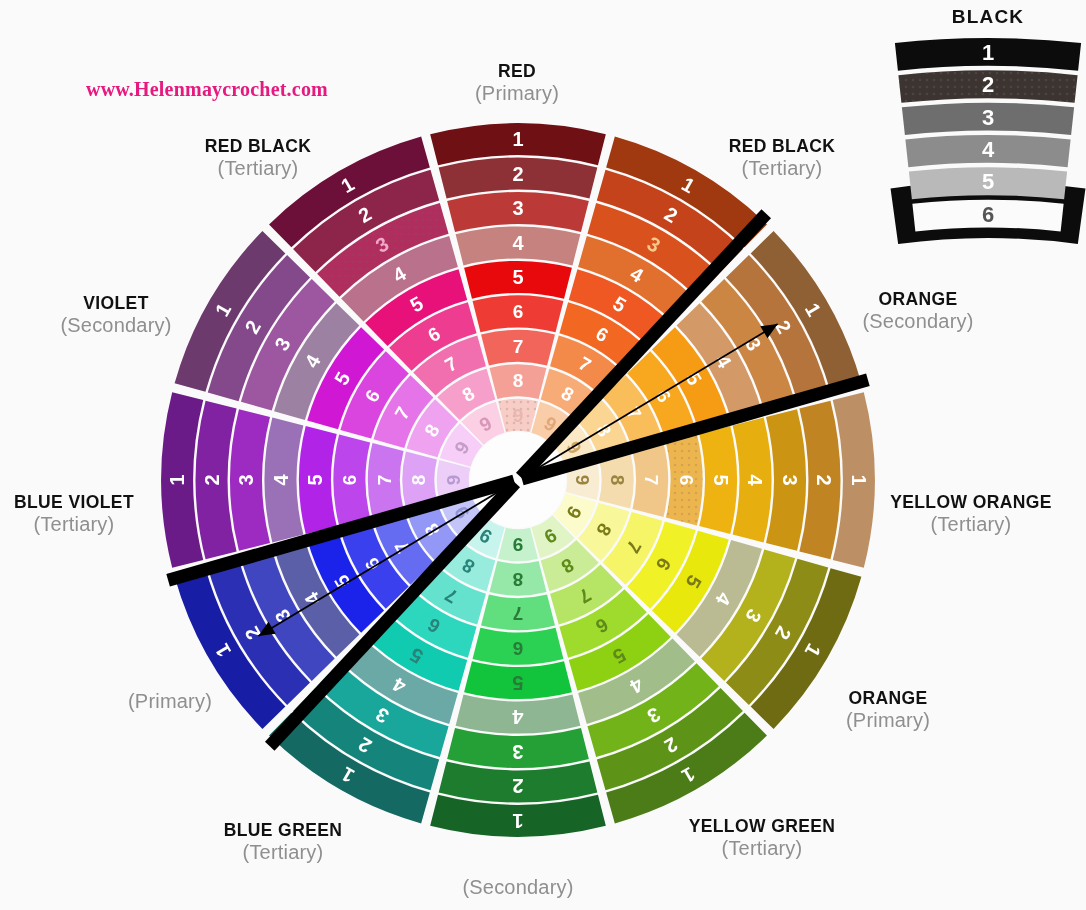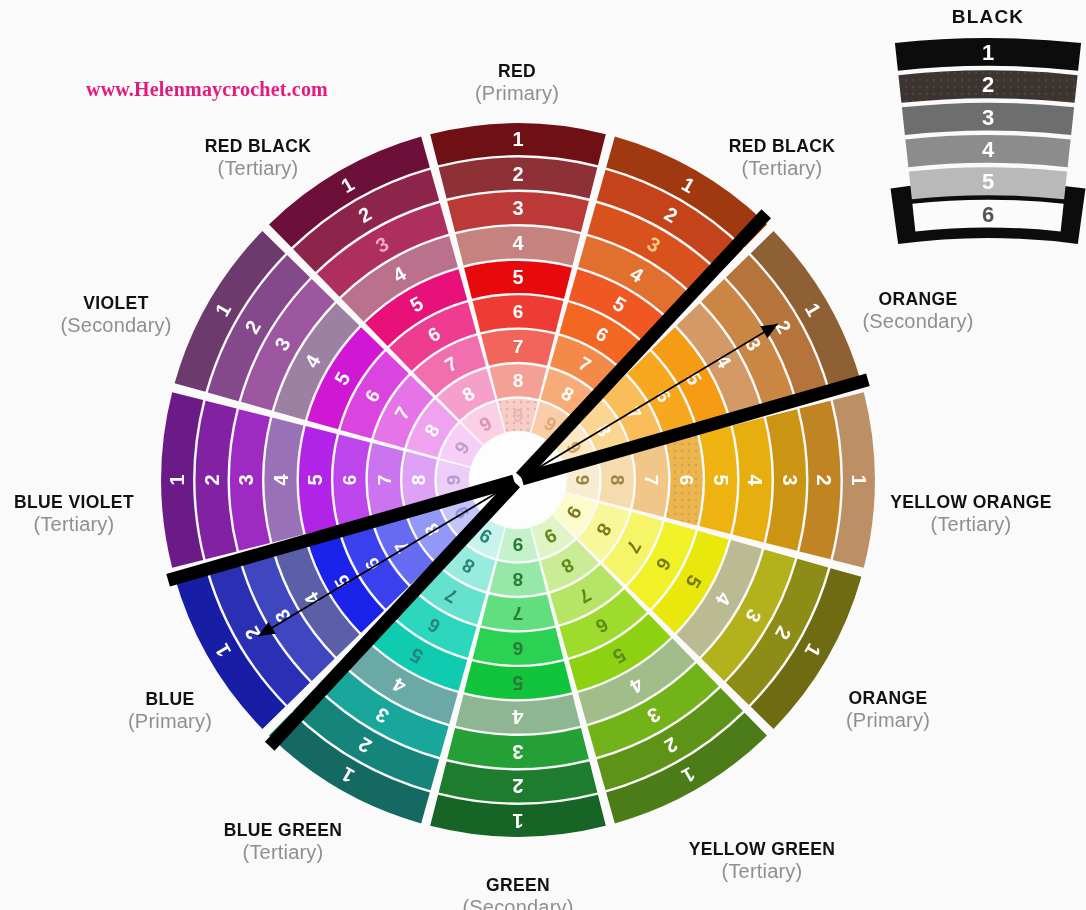--- a/index.html
+++ b/index.html
@@ -334,34 +334,32 @@
         <div class="cat">(Secondary)</div>
       </div>
       <div class="wlabel" style="left: 841px; top: 469px; width: 260px;">
         <div class="nm">YELLOW ORANGE</div>
         <div class="cat">(Tertiary)</div>
       </div>
       <div class="wlabel" style="left: 758px; top: 665px; width: 260px;">
         <div class="nm">ORANGE</div>
         <div class="cat">(Primary)</div>
       </div>
-      <div class="wlabel" style="left: 632px; top: 816px; width: 260px;">
+      <div class="wlabel" style="left: 632px; top: 793px; width: 260px;">
         <div class="nm">YELLOW GREEN</div>
         <div class="cat">(Tertiary)</div>
       </div>
       <div class="wlabel" style="left: 388px; top: 852px; width: 260px;">
-        <div class="nm">GREEN</div>
         <div class="cat">(Secondary)</div>
       </div>
       <div class="wlabel" style="left: 153px; top: 797px; width: 260px;">
         <div class="nm">BLUE GREEN</div>
         <div class="cat">(Tertiary)</div>
       </div>
       <div class="wlabel" style="left: 40px; top: 666px; width: 260px;">
-        <div class="nm">BLUE</div>
         <div class="cat">(Primary)</div>
       </div>
       <div class="wlabel" style="left: -56px; top: 469px; width: 260px;">
         <div class="nm">BLUE VIOLET</div>
         <div class="cat">(Tertiary)</div>
       </div>
       <div class="wlabel" style="left: -14px; top: 270px; width: 260px;">
         <div class="nm">VIOLET</div>
         <div class="cat">(Secondary)</div>
       </div>

